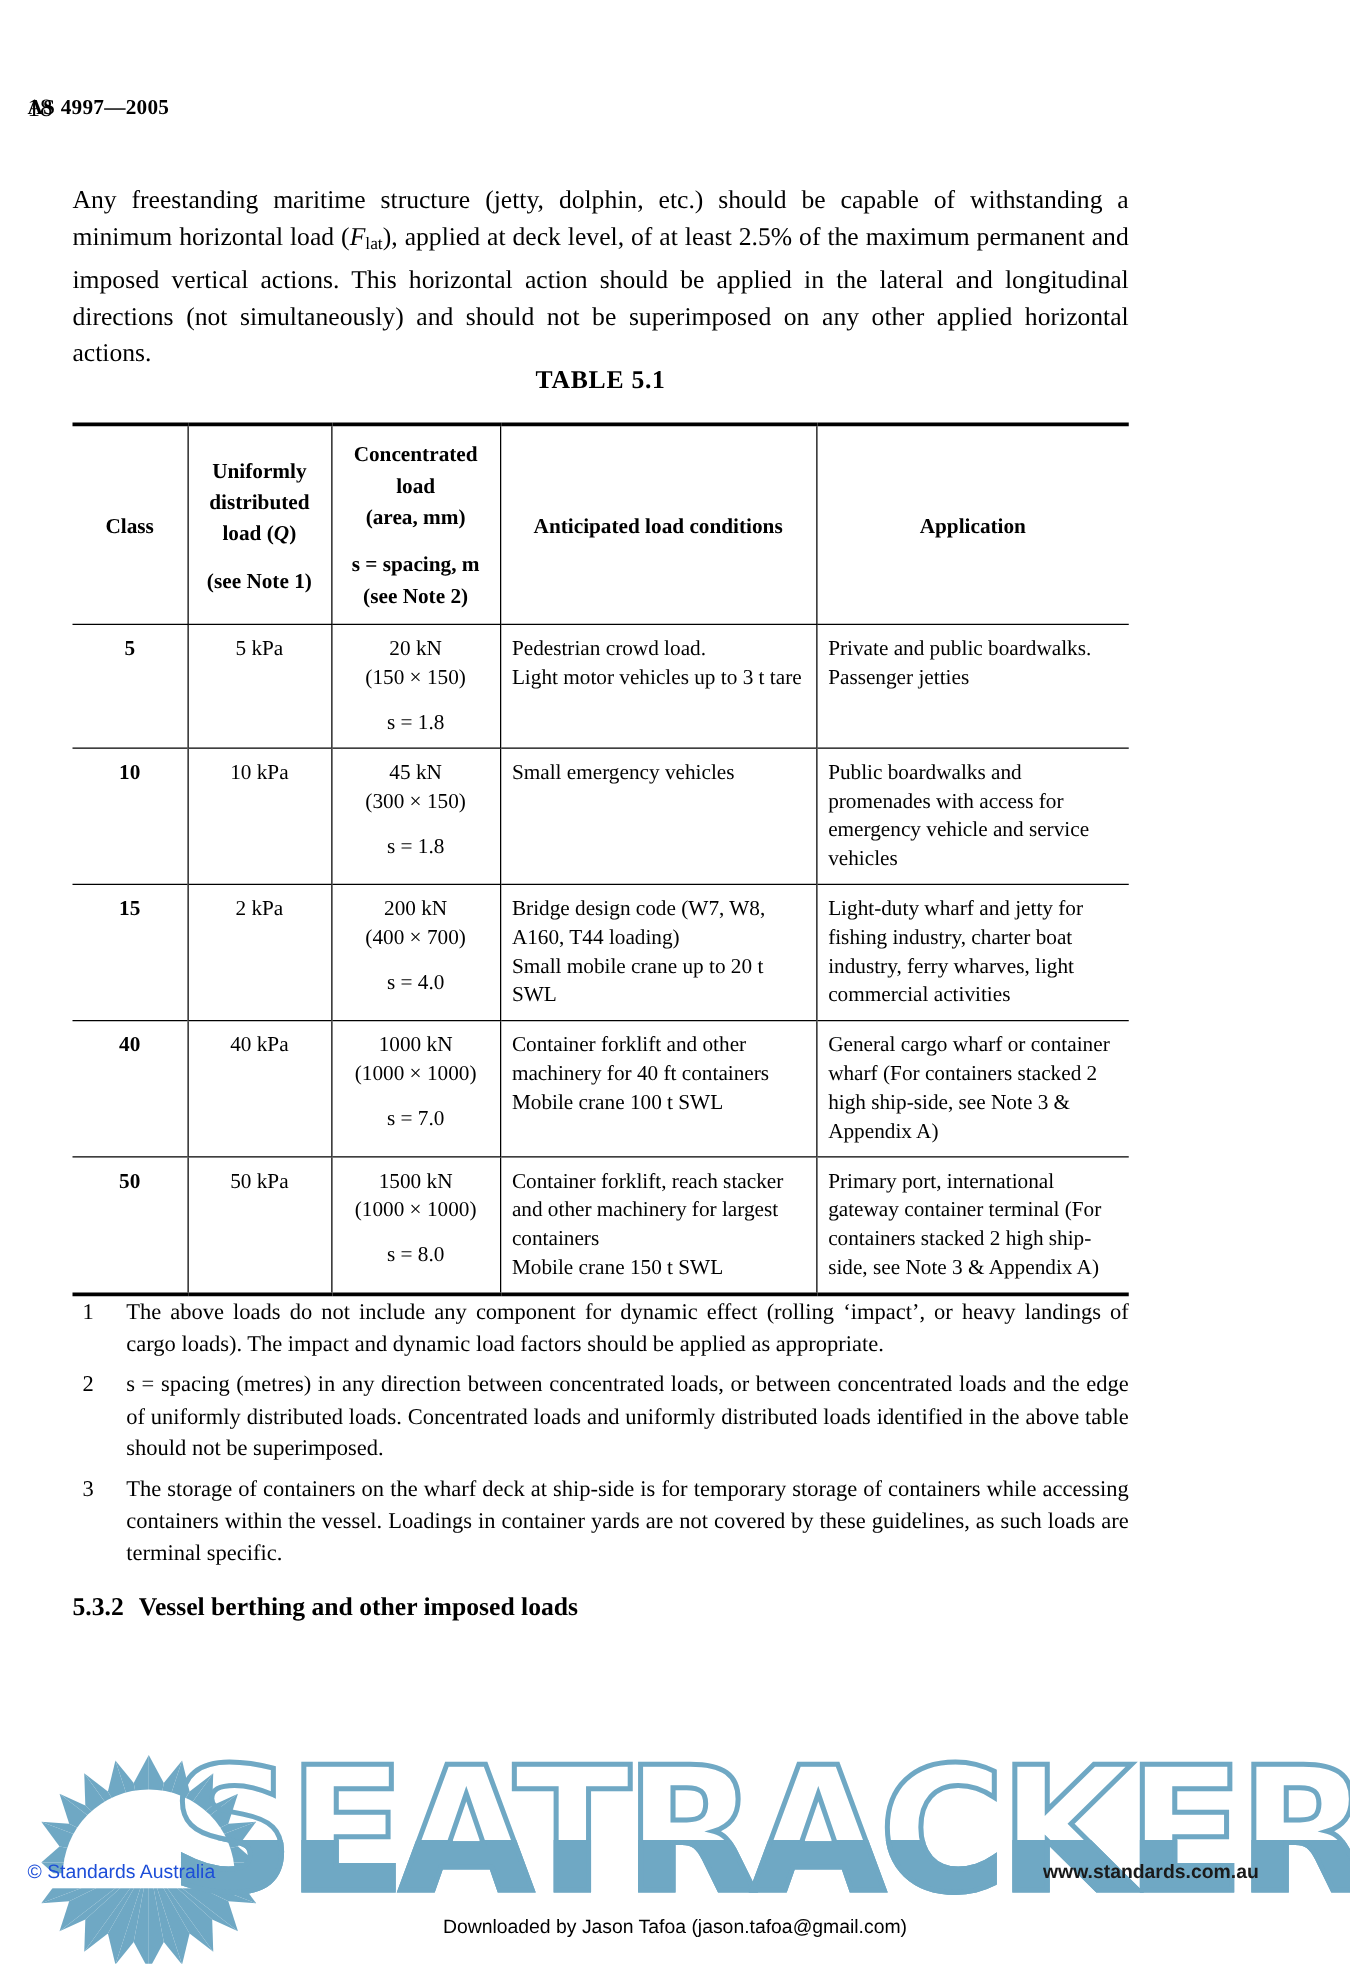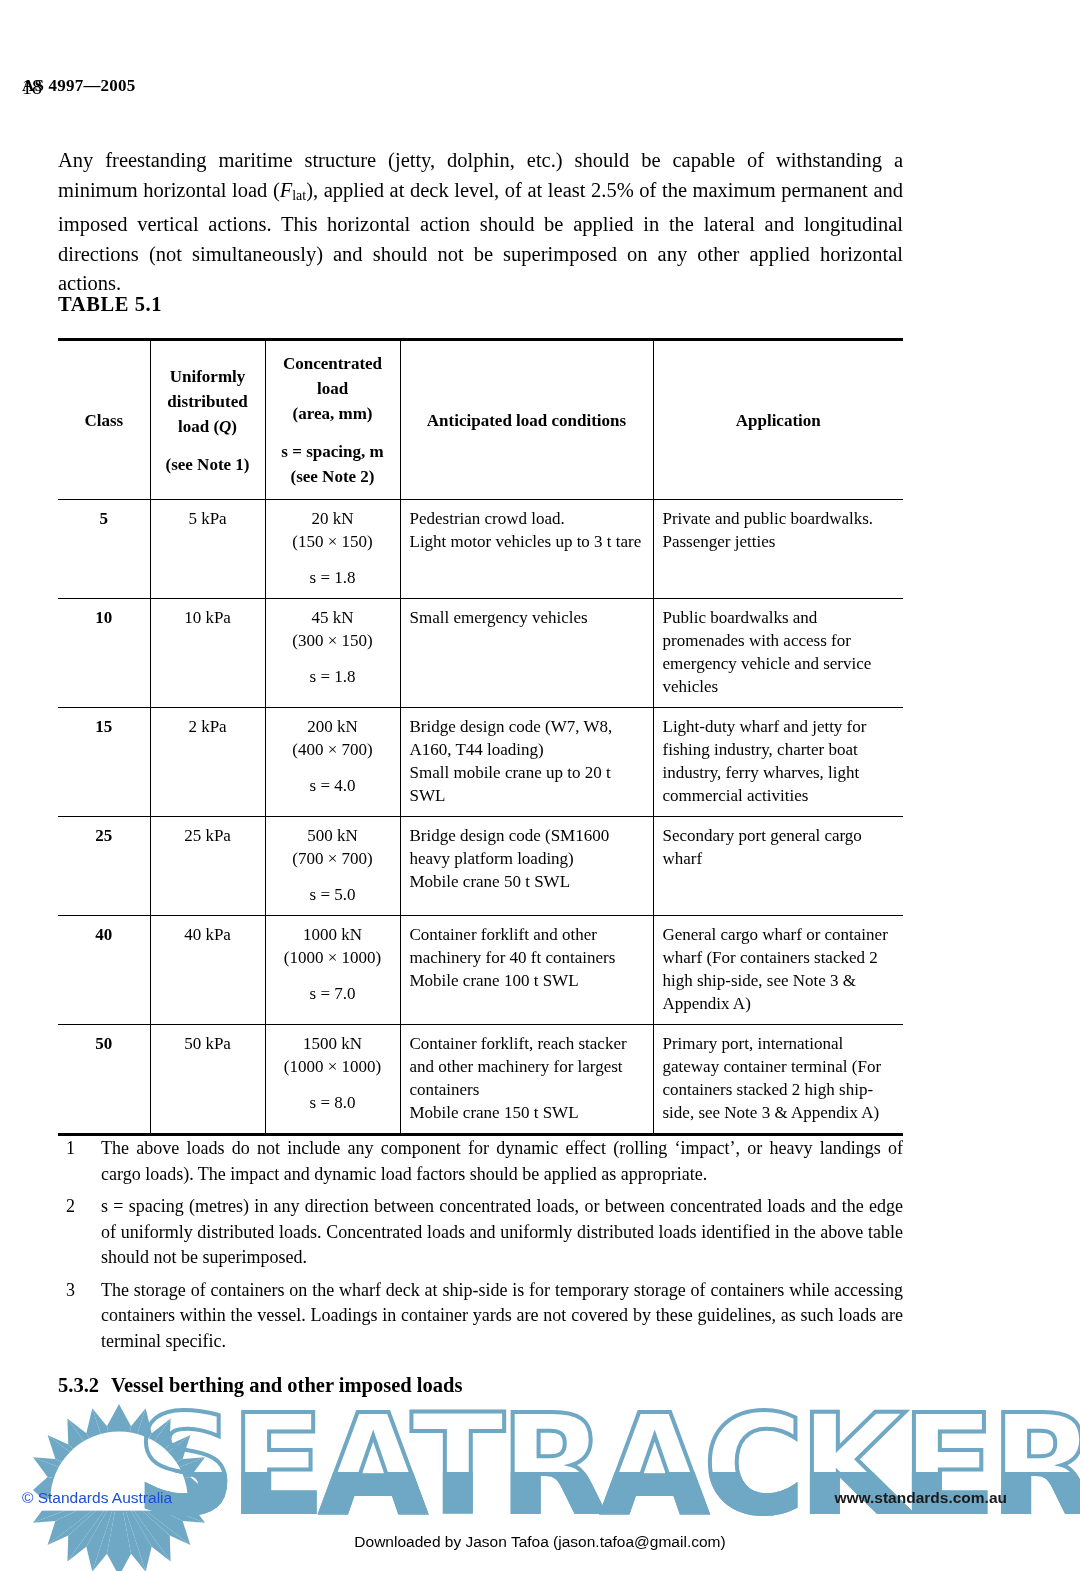--- a/index.html
+++ b/index.html
@@ -56,21 +56,21 @@
     text-justify: inter-word;
   }
   .intro sub {
     font-size: 0.68em;
     vertical-align: -0.22em;
   }
   .it { font-style: italic; }
 
   
   .tbl-num {
-    text-align: left;
+    text-align: center;
     font-size: 20.5px;
     font-weight: bold;
     letter-spacing: .6px;
     margin: 0;
   }
   .tbl-title {
     text-align: center;
     font-size: 20.5px;
     font-weight: bold;
     letter-spacing: .2px;
@@ -309,33 +309,20 @@
         <td class="udl">2 kPa</td>
         <td class="conc">
           <span>200 kN</span><br>
           <span>(400 × 700)</span>
           <span class="gap"></span>
           <span>s = 4.0</span>
         </td>
         <td style="white-space:pre-line">Bridge design code (W7, W8, A160, T44 loading)
 Small mobile crane up to 20 t SWL</td>
         <td>Light-duty wharf and jetty for fishing industry, charter boat industry, ferry wharves, light commercial activities</td>
-      </tr>
-      <tr>
-        <td class="cls">25</td>
-        <td class="udl">25 kPa</td>
-        <td class="conc">
-          <span>500 kN</span><br>
-          <span>(700 × 700)</span>
-          <span class="gap"></span>
-          <span>s = 5.0</span>
-        </td>
-        <td style="white-space:pre-line">Bridge design code (SM1600 heavy platform loading)
-Mobile crane 50 t SWL</td>
-        <td>Secondary port general cargo wharf</td>
       </tr>
       <tr>
         <td class="cls">40</td>
         <td class="udl">40 kPa</td>
         <td class="conc">
           <span>1000 kN</span><br>
           <span>(1000 × 1000)</span>
           <span class="gap"></span>
           <span>s = 7.0</span>
         </td>

